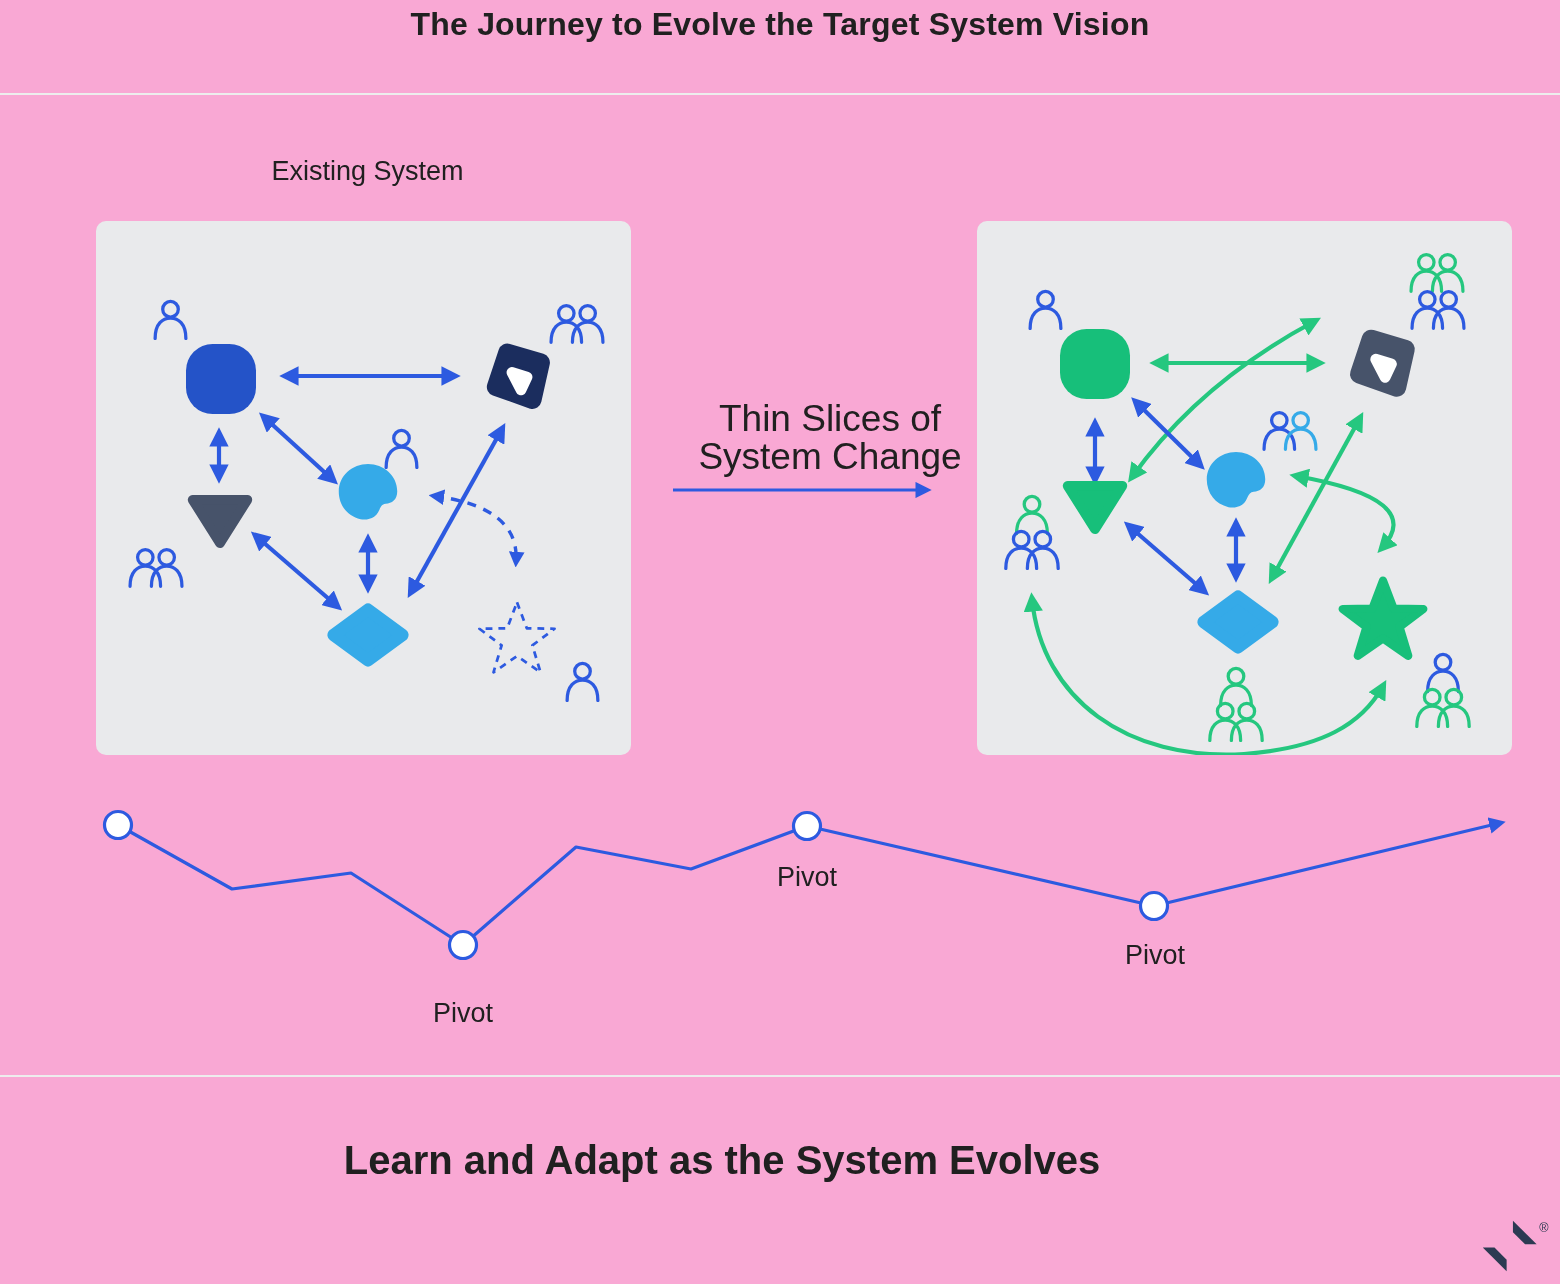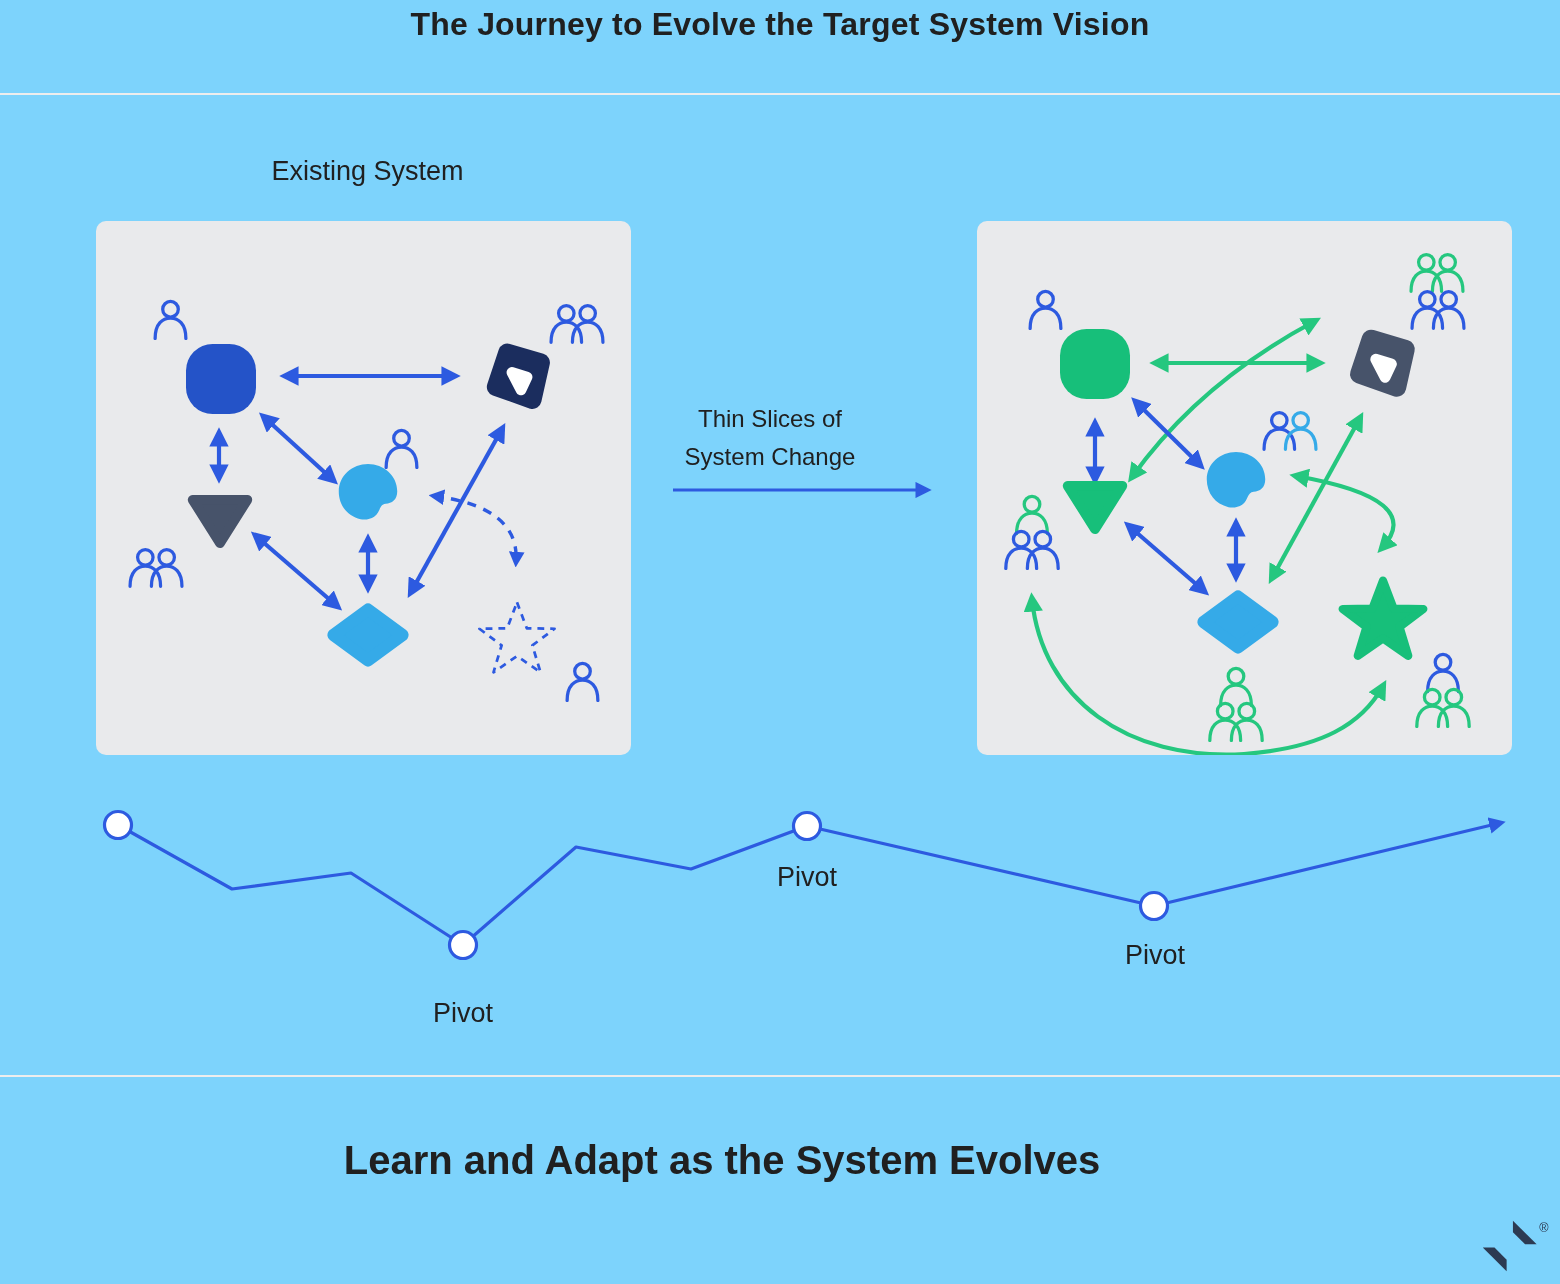--- a/index.html
+++ b/index.html
@@ -1,32 +1,32 @@
 <!DOCTYPE html>
 <html><head>
 <meta charset="utf-8">
 <style>
   html,body{margin:0;padding:0;background:#fff;}
-  #stage{position:relative;width:1560px;height:1284px;background:#7dd3fc;overflow:hidden;
+  #stage{position:relative;width:1560px;height:1284px;background:#f9a8d4;overflow:hidden;
          font-family:"Liberation Sans","DejaVu Sans",sans-serif;color:#202020;}
   .abs{position:absolute;}
   .ctr{text-align:center;}
   #title{left:0;top:6px;width:1560px;font-size:32px;font-weight:600;letter-spacing:.2px;}
   .divider{left:0;width:1560px;height:2px;background:#ededed;}
   .panel-label{width:535px;top:156px;font-size:27px;font-weight:500;}
   .panel{top:221px;width:535px;height:534px;background:#e9eaec;border-radius:10px;}
   .shape{position:absolute;display:block;}
   .squircle{position:absolute;width:70px;height:70px;border-radius:38%;}
   .arrlayer{position:absolute;left:0;top:0;width:535px;height:534px;}
   .arr{fill:none;stroke-width:4.2px;}
   .arr.blue{stroke:#2d5ae0;}
   .arr.green{stroke:#25c77f;}
   .arr.dash{stroke:#2d5ae0;stroke-width:3.4px;stroke-dasharray:9 8;}
   .ppl{position:absolute;}
-  #transition{left:620px;top:400px;width:300px;font-size:24px;line-height:38px;}
+  #transition{left:680px;top:400px;width:300px;font-size:37px;line-height:38px;}
   .pivot{font-size:27px;transform:translateX(-50%);white-space:nowrap;}
   #footer-text{left:0;top:1138px;width:1444px;font-size:40px;font-weight:600;}
   #logo{left:1483px;top:1218px;}
 </style>
 </head>
 <body>
 
 <svg width="0" height="0" style="position:absolute">
   <defs>
     <g id="person" fill="none" stroke="currentColor" stroke-width="3.2" stroke-linecap="round">

